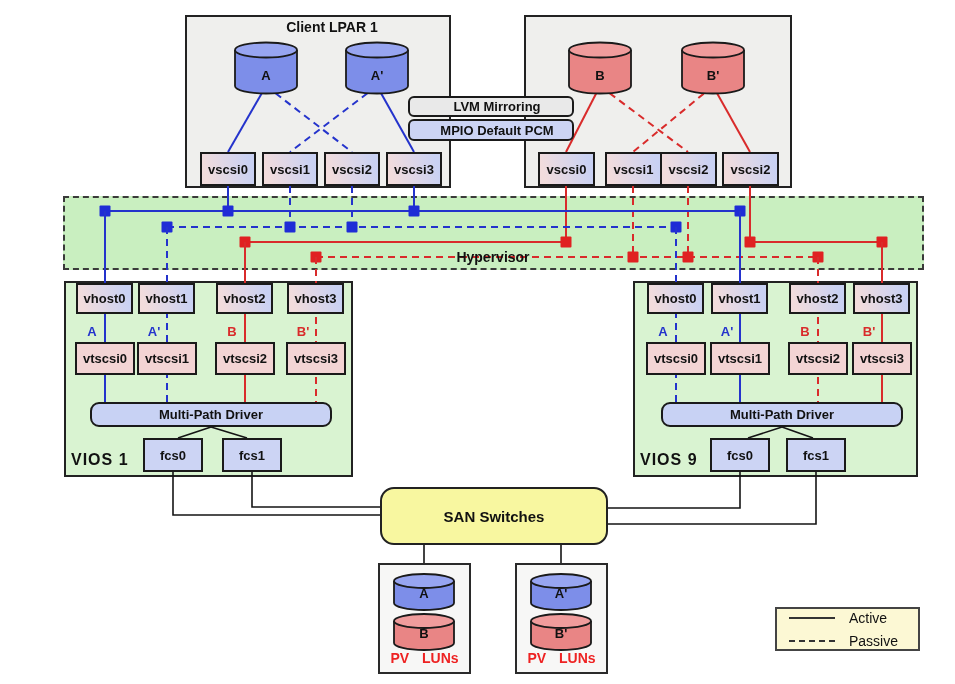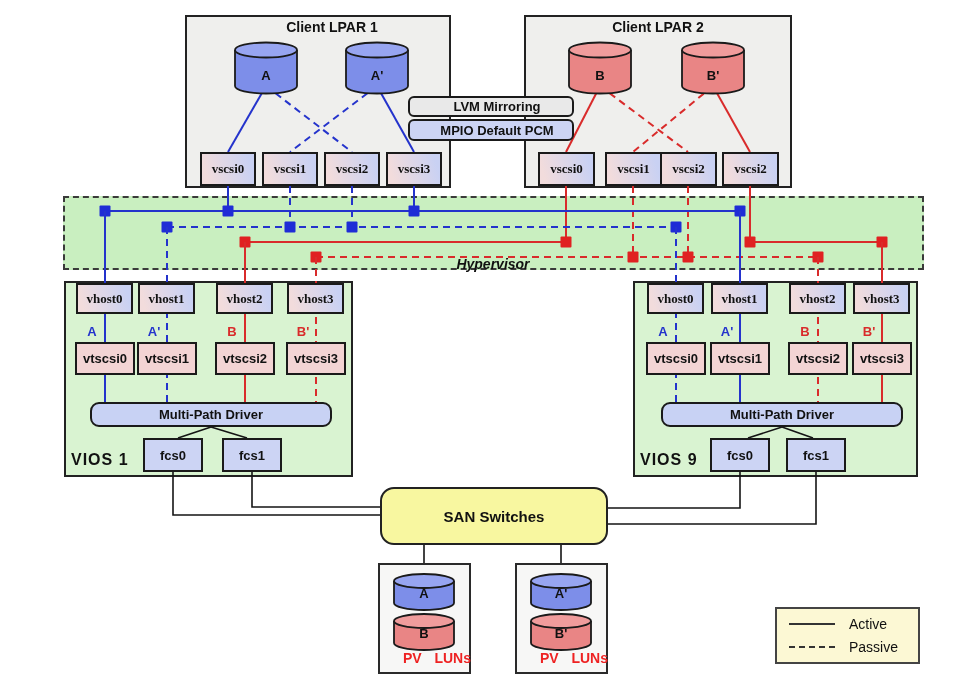--- a/index.html
+++ b/index.html
@@ -19,34 +19,34 @@
   .sanbox{ background:#f8f7a0; border:2px solid #222; border-radius:14px; z-index:0;
            display:flex; align-items:center; justify-content:center;
            font-weight:bold; font-size:15px; }
   .legendbox { background:#fcf8d4; border:2px solid #444; z-index:0;
            display:flex; flex-direction:column; justify-content:center; gap:7px; padding:6px 12px; }
   
   #wires { position:absolute; left:0; top:0; z-index:1; }
   
   .node { border:2px solid #1a1a1a; z-index:2; display:flex; align-items:center;
           justify-content:center; font-weight:bold; font-size:13px; }
-  .grad { background:linear-gradient(75deg,#f2dcdc 10%,#c9d1f3 90%);font-family:Liberation Serif, serif; }
+  .grad { background:linear-gradient(75deg,#f2dcdc 10%,#c9d1f3 90%); }
   .pink { background:#f3d4d4; }
   .lav  { background:#ccd4f4; }
   .gray { background:#e9e9e9; }
   .round{ border-radius:6px;padding-left:12px; }
   .mpd  { background:#c8d2f4; border-radius:9px; }
   .title{ z-index:2; font-weight:bold; font-size:14px; text-align:center; }
   .plab { z-index:2; font-weight:bold; font-size:13px; text-align:center; }
   .blue { color:#2433cc; }
   .red  { color:#d92b2b; }
   .vioslab { z-index:2; font-weight:bold; font-size:16px; letter-spacing:1px; }
   .hyplab  { z-index:2; font-weight:bold; font-size:14px; text-align:center; }
   .pvlab   { z-index:2; font-weight:bold; font-size:14px; color:#ee2222;
-             text-align:right; word-spacing:9px; }
+             text-align:center; word-spacing:9px; }
   .legrow  { display:flex; align-items:center; gap:14px; font-size:14px; }
   .legline { width:46px; height:0; border-top:2px solid #333; }
   .legdash { border-top-style:dashed; }
   
   text { font-family:"Liberation Sans", sans-serif; font-weight:bold; font-size:13px;
          fill:#111; text-anchor:middle; }
   .wb { stroke:#2433cc; stroke-width:2; fill:none; }
   .wr { stroke:#d92b2b; stroke-width:2; fill:none; }
   .dsh{ stroke-dasharray:7 5; }
   .wk { stroke:#141414; stroke-width:1.6; fill:none; }
@@ -65,34 +65,33 @@
   <div class="abs bigbox lpar" style="left:185px;top:15px;width:266px;height:173px;"></div>
   <div class="abs bigbox lpar" style="left:524px;top:15px;width:268px;height:173px;"></div>
   <div class="abs hyper" style="left:63px;top:196px;width:861px;height:74px;z-index:0;"></div>
   <div class="abs bigbox vios" style="left:64px;top:281px;width:289px;height:196px;"></div>
   <div class="abs bigbox vios" style="left:633px;top:281px;width:285px;height:196px;"></div>
   <div class="abs sanbox" style="left:380px;top:487px;width:228px;height:58px;">
     <span>SAN Switches</span>
   </div>
   <div class="abs lunbox" style="left:378px;top:563px;width:93px;height:111px;z-index:0;"></div>
   <div class="abs lunbox" style="left:515px;top:563px;width:93px;height:111px;z-index:0;"></div>
-  <div class="abs legendbox" style="left:775px;top:607px;width:145px;height:57px;">
+  <div class="abs legendbox" style="left:775px;top:607px;width:145px;height:44px;">
     <div class="legrow">
       <span class="legline"></span>
       <span>Active</span>
     </div>
     <div class="legrow">
       <span class="legline legdash"></span>
       <span>Passive</span>
     </div>
   </div>
 
   <div class="abs title" style="left:185px;top:19px;width:266px;padding-left:28px;">Client LPAR 1</div>
-  <div class="abs title" style="left:524px;top:19px;width:268px;">Client LPAR 2</div>
-  <div class="abs hyplab" style="left:433px;top:256px;width:120px;font-style:italic;">Hypervisor</div>
+  <div class="abs hyplab" style="left:433px;top:249px;width:120px;">Hypervisor</div>
   <div class="abs vioslab" style="left:71px;top:451px;">VIOS 1</div>
   <div class="abs vioslab" style="left:640px;top:451px;">VIOS 9</div>
   <div class="abs pvlab" style="left:378px;top:650px;width:93px;">PV LUNs</div>
   <div class="abs pvlab" style="left:515px;top:650px;width:93px;">PV LUNs</div>
 
   <svg id="wires" width="955" height="684" viewBox="0 0 955 684">
 
     <g>
       <line class="wb" x1="266" y1="86" x2="228" y2="152"></line>
       <line class="wb dsh" x1="266" y1="86" x2="352" y2="152"></line>

